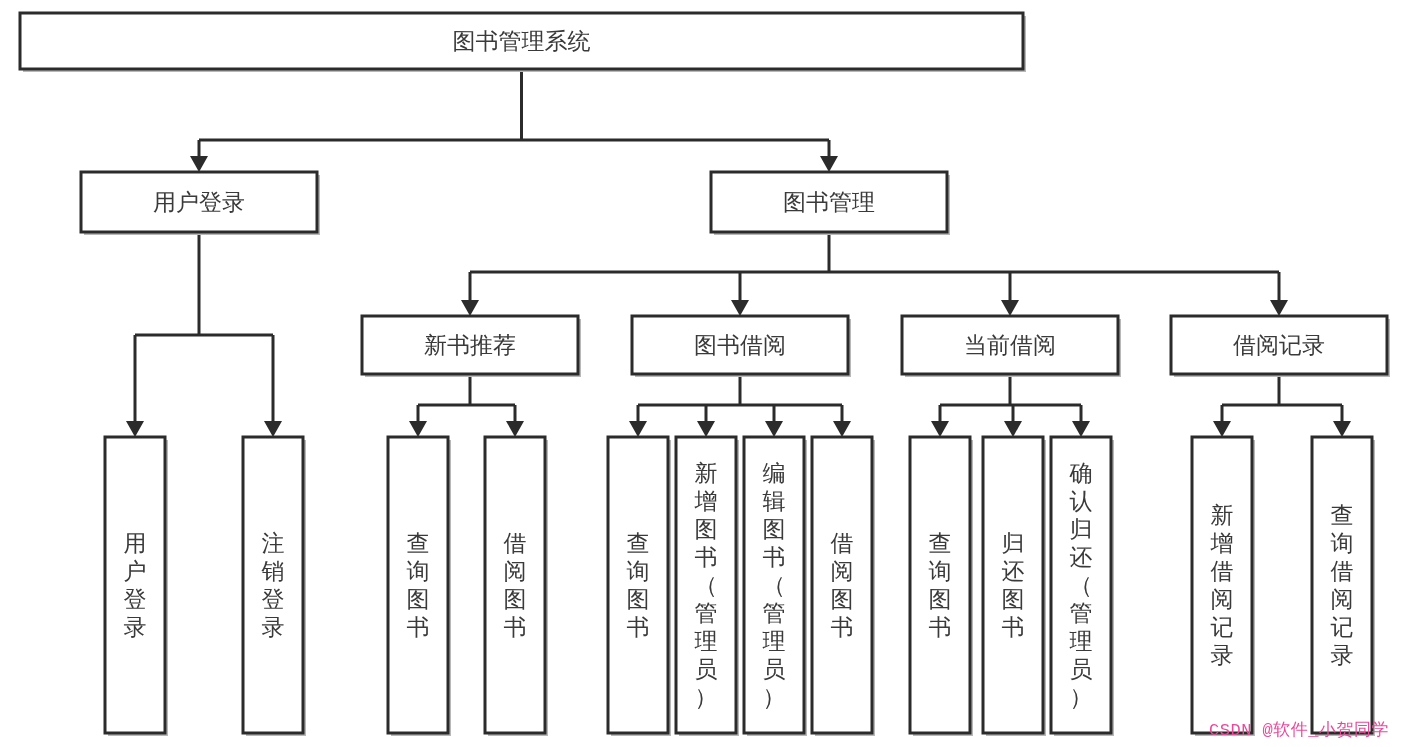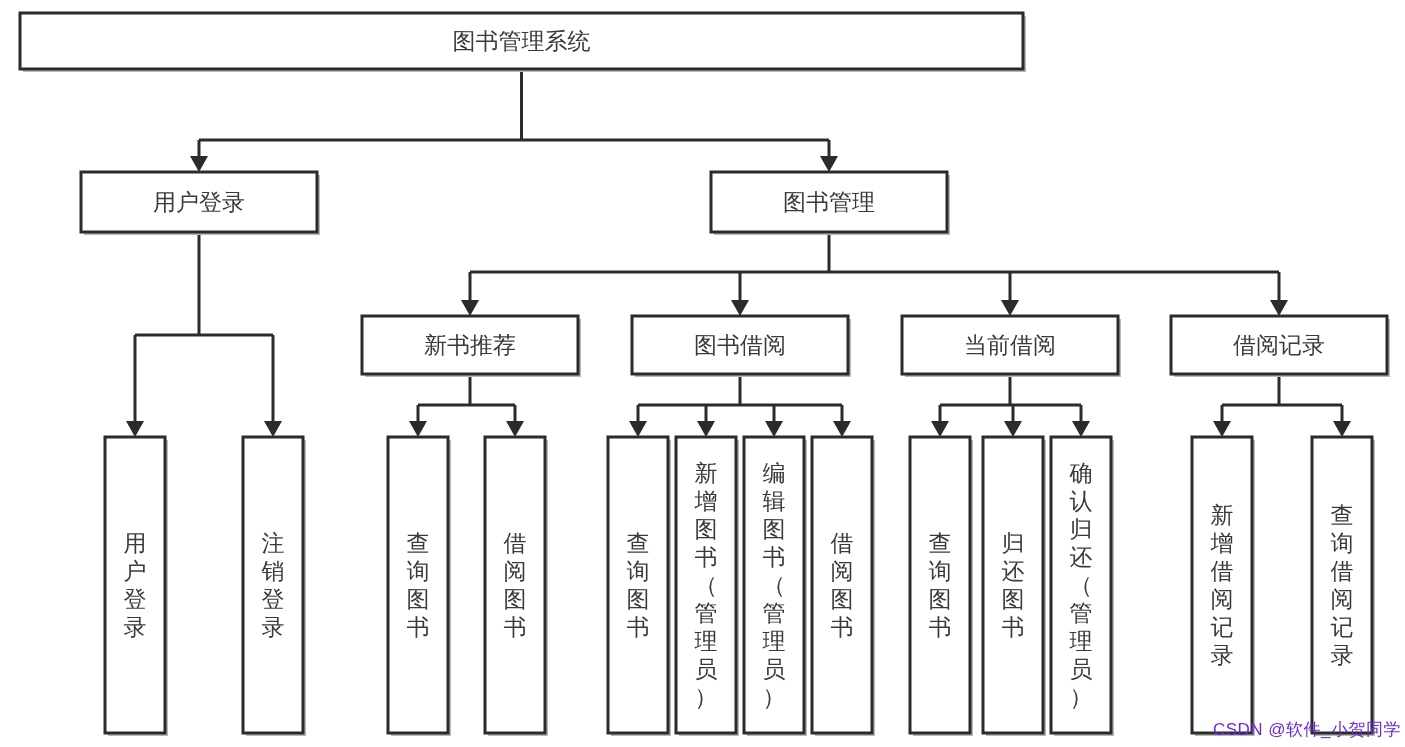--- a/index.html
+++ b/index.html
@@ -53,25 +53,25 @@
     dominant-baseline: middle;
   }
   .node-label-v {
     font-family: "DejaVu Sans", "Liberation Sans", sans-serif;
     font-size: 23px;
     fill: #3a3a3a;
     text-anchor: middle;
   }
   .watermark {
     position: absolute;
-    right: 4px;
+    right: 16px;
     bottom: 6px;
-    font-family: Liberation Sans, sans-serif;
+    font-family: Liberation Mono, monospace;
     font-size: 17px;
-    color: #6d28d9;
+    color: #ec4899;
     white-space: nowrap;
     letter-spacing: 0.5px;
   }
 </style>
 </head>
 <body>
 
 <div id="diagram-root">
 
   <svg id="tree-svg" viewBox="0 0 1405 747" xmlns="http://www.w3.org/2000/svg">

